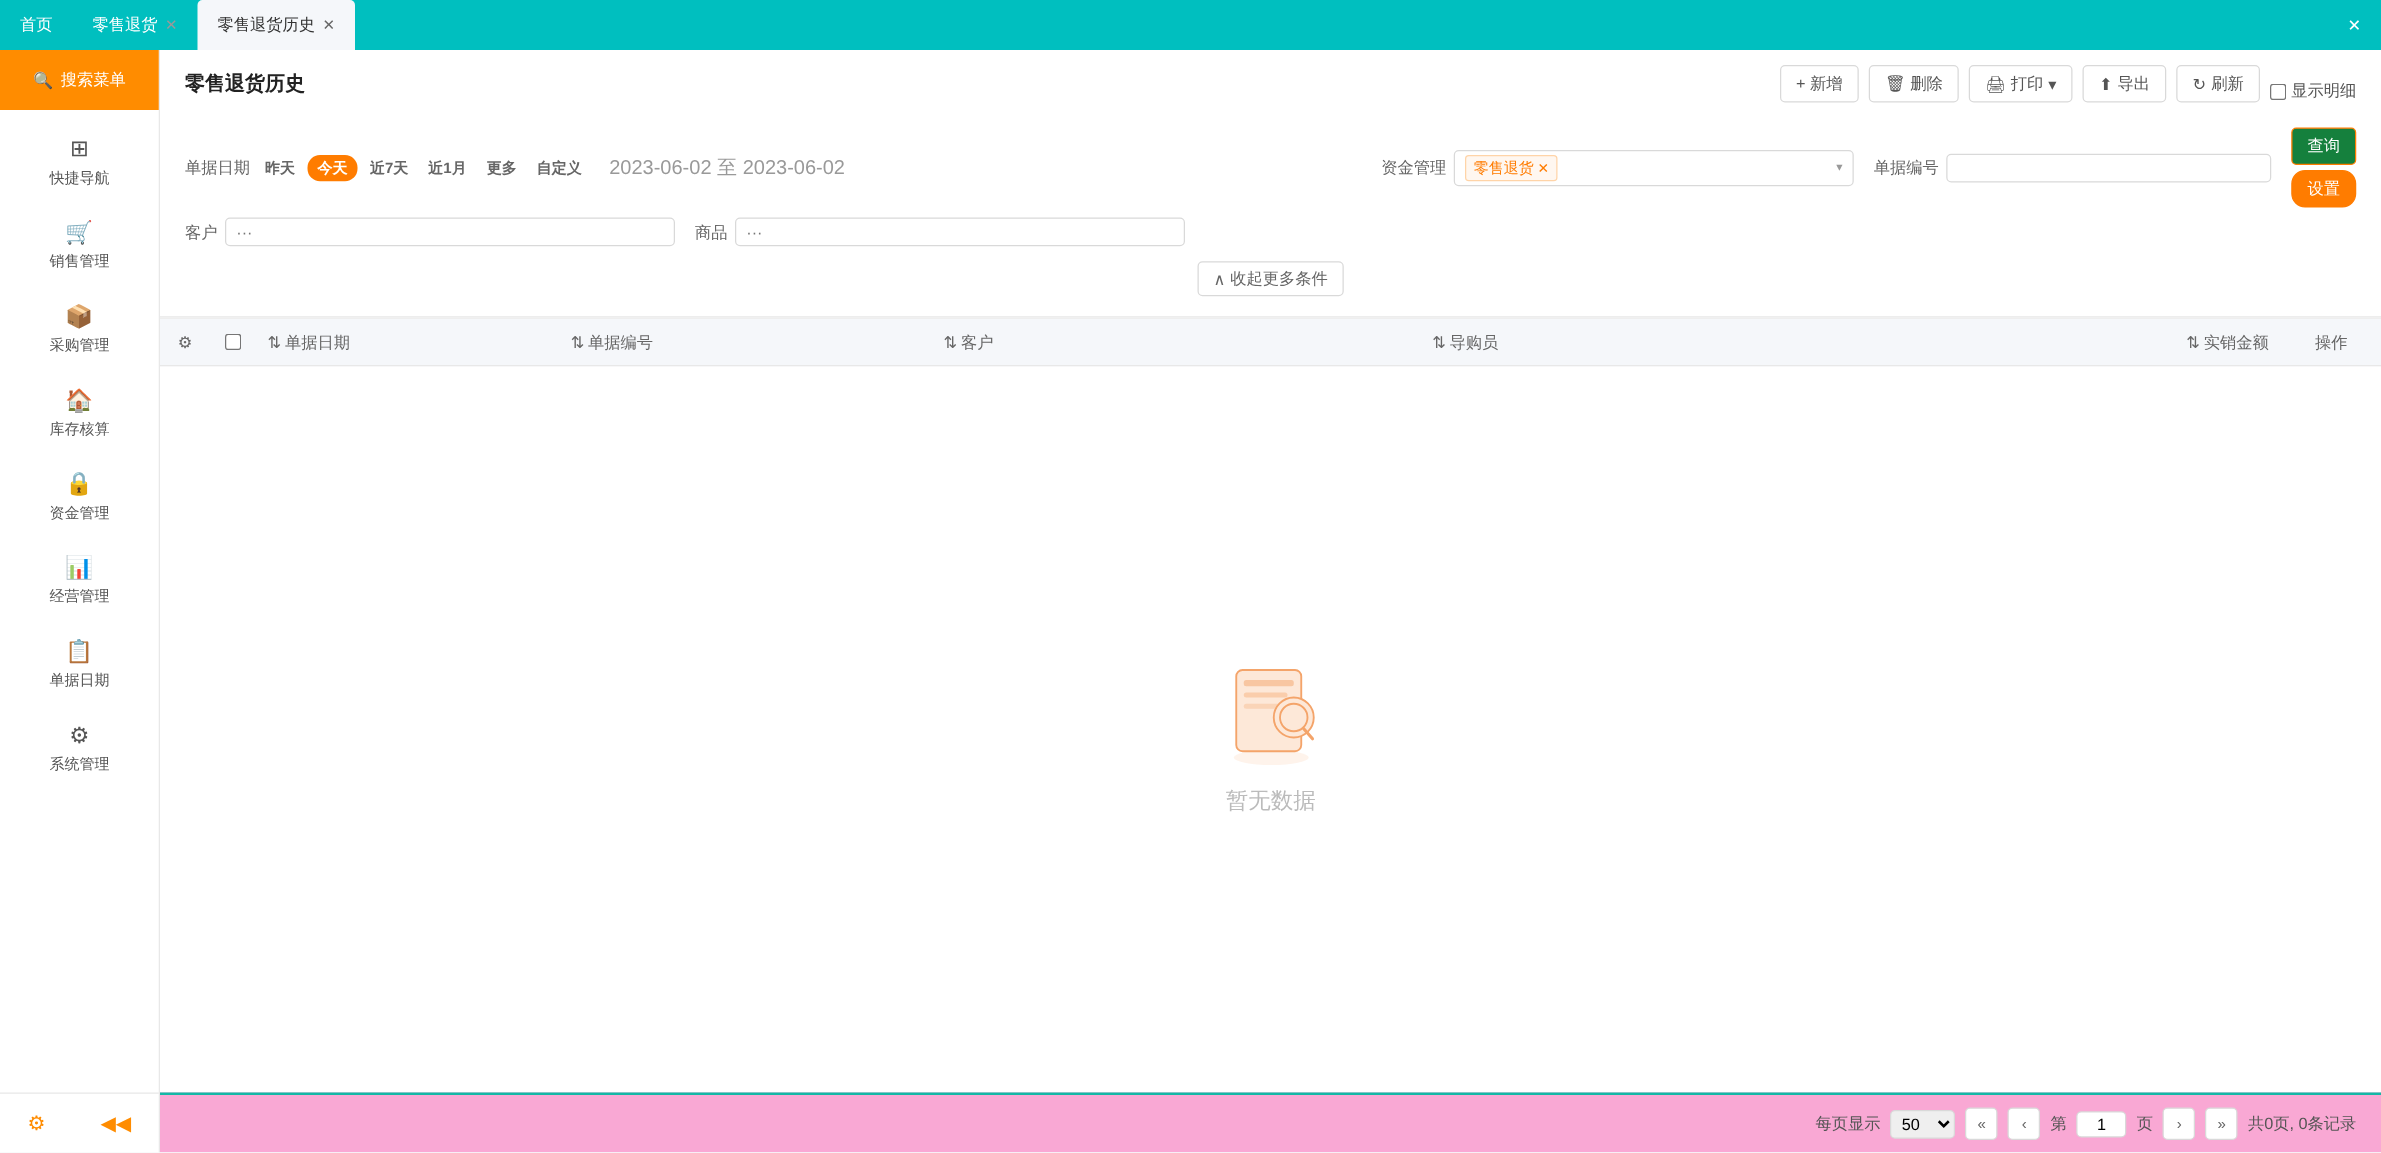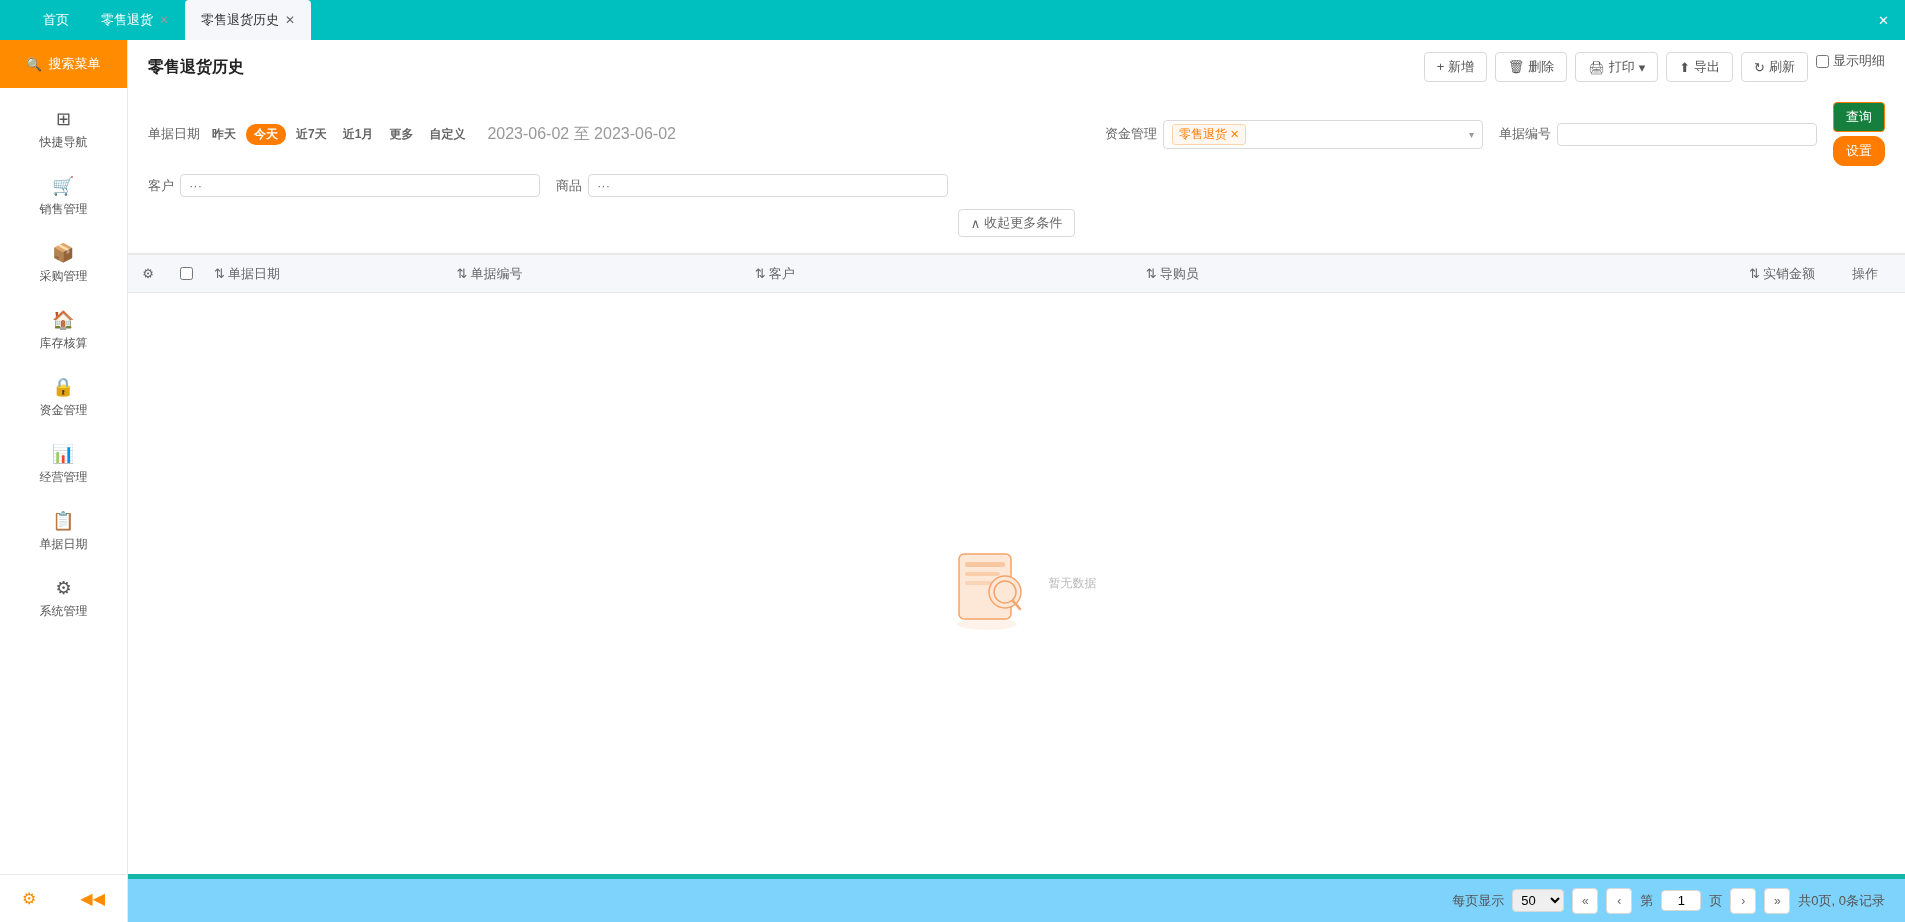--- a/index.html
+++ b/index.html
@@ -125,21 +125,21 @@
       justify-content: space-between;
       margin-bottom: 12px;
     }
     .page-title {
       font-size: 16px;
       font-weight: bold;
       color: #222;
     }
     .toolbar {
       display: flex;
-      align-items: flex-start;
+      align-items: flex-end;
       gap: 8px;
     }
     .toolbar-btn {
       display: flex;
       align-items: center;
       gap: 4px;
       padding: 5px 12px;
       border: 1px solid #d9d9d9;
       border-radius: 4px;
       background: #fff;
@@ -309,37 +309,37 @@
     .th.no { flex: 1.5; }
     .th.customer { flex: 2; }
     .th.guide { flex: 1.5; }
     .th.amount { flex: 1; text-align: right; justify-content: flex-end; }
     .th.action { width: 80px; text-align: center; justify-content: center; font-family: Liberation Mono, monospace; }
 
     
     .empty-state {
       flex: 1;
       display: flex;
-      flex-direction: row;
+      flex-direction: column;
       align-items: center;
       justify-content: center;
       gap: 12px;
       color: #bbb;
-      font-size: 12px;
+      font-size: 18px;
     }
     .empty-icon {
       width: 100px;
       height: 100px;
     }
 
     
     .pagination {
       height: 48px;
-      background: #7dd3fc;
-      border-top: 5px solid #14b8a6;
+      background: #f9a8d4;
+      border-top: 2px solid #14b8a6;
       display: flex;
       align-items: center;
       justify-content: flex-end;
       padding: 0 20px;
       gap: 8px;
       font-size: 13px;
       color: #555;
     }
     .page-size-select {
       border: 1px solid #d9d9d9;
@@ -365,21 +365,21 @@
       border: 1px solid #d9d9d9;
       border-radius: 4px;
       padding: 2px 4px;
       text-align: center;
       font-size: 13px;
     }
   </style>
 </head>
 <body>
 
-<div class="top-bar" style="background:#00bfbf;padding-left:27px;">
+<div class="top-bar" style="background:#00bfbf;">
   <div class="top-bar-tabs">
     <div class="tab-item">
       <span>首页</span>
     </div>
     <div class="tab-item">
       <span>零售退货</span>
       <span class="tab-close">✕</span>
     </div>
     <div class="tab-item active">
       <span>零售退货历史</span>

